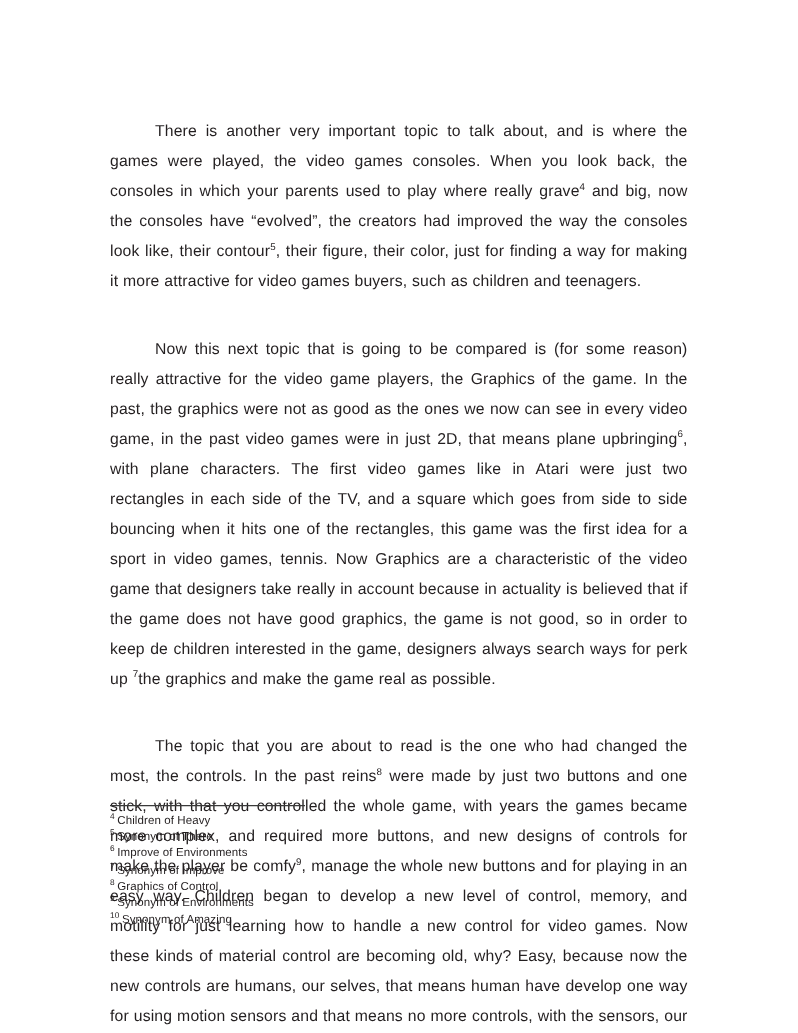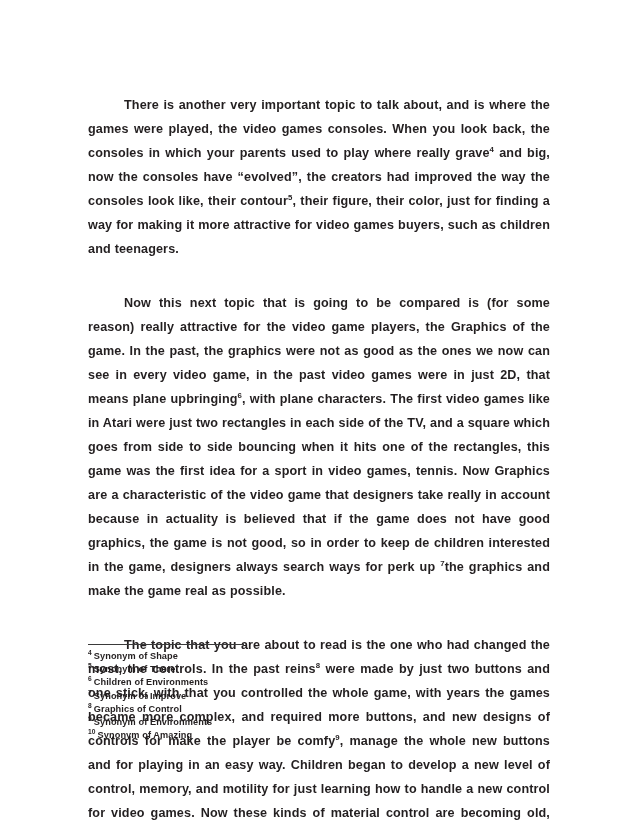--- a/index.html
+++ b/index.html
@@ -14,21 +14,20 @@
     color: #231f20;
   }
 
   #page {
     position: relative;
     width: 638px;
     height: 826px;
     background: #ffffff;
     overflow: hidden;
     box-sizing: border-box;
-    font-weight: bold;
   }
 
   
   #body-text {
     position: absolute;
     left: 88px;
     top: 93px;
     width: 462px;
   }
 
@@ -98,23 +97,23 @@
 
   <div id="body-text">
       <p class="para"><span>There is another very important topic to talk about, and is where the games were played, the video games consoles. When you look back, the consoles in which your parents used to play where really grave</span><sup>4</sup><span> and big, now the consoles have “evolved”, the creators had improved the way the consoles look like, their contour</span><sup>5</sup><span>, their figure, their color, just for finding a way for making it more attractive for video games buyers, such as children and teenagers.</span></p>
       <p class="para"><span>Now this next topic that is going to be compared is (for some reason) really attractive for the video game players, the Graphics of the game. In the past, the graphics were not as good as the ones we now can see in every video game, in the past video games were in just 2D, that means plane upbringing</span><sup>6</sup><span>, with plane characters. The first video games like in Atari were just two rectangles in each side of the TV, and a square which goes from side to side bouncing when it hits one of the rectangles, this game was the first idea for a sport in video games, tennis. Now Graphics are a characteristic of the video game that designers take really in account because in actuality is believed that if the game does not have good graphics, the game is not good, so in order to keep de children interested in the game, designers always search ways for perk up </span><sup>7</sup><span>the graphics and make the game real as possible.</span></p>
       <p class="para"><span>The topic that you are about to read is the one who had changed the most, the controls. In the past reins</span><sup>8</sup><span> were made by just two buttons and one stick, with that you controlled the whole game, with years the games became more complex, and required more buttons, and new designs of controls for make the player be comfy</span><sup>9</sup><span>, manage the whole new buttons and for playing in an easy way. Children began to develop a new level of control, memory, and motility for just learning how to handle a new control for video games. Now these kinds of material control are becoming old, why? Easy, because now the new controls are humans, our selves, that means human have develop one way for using motion sensors and that means no more controls, with the sensors, our body will do what we want the character of the game do, it’s really astounding</span></p>
     </div>
 
   <div id="footnotes">
     <hr id="footnote-rule">
     <ul class="footnote-list">
-        <li class="footnote-item"><span class="footnote-marker">4</span><span>Synonym of Shape</span></li>
+        <li class="footnote-item"><span class="footnote-marker">4</span><span>Children of Heavy</span></li>
         <li class="footnote-item"><span class="footnote-marker">5</span><span>Synonym of There</span></li>
-        <li class="footnote-item"><span class="footnote-marker">6</span><span>Children of Environments</span></li>
+        <li class="footnote-item"><span class="footnote-marker">6</span><span>Improve of Environments</span></li>
         <li class="footnote-item"><span class="footnote-marker">7</span><span>Synonym of Improve</span></li>
         <li class="footnote-item"><span class="footnote-marker">8</span><span>Graphics of Control</span></li>
         <li class="footnote-item"><span class="footnote-marker">9</span><span>Synonym of Environments</span></li>
         <li class="footnote-item"><span class="footnote-marker">10</span><span>Synonym of Amazing</span></li>
       </ul>
   </div>
 
 </div>
 
 </body></html>

